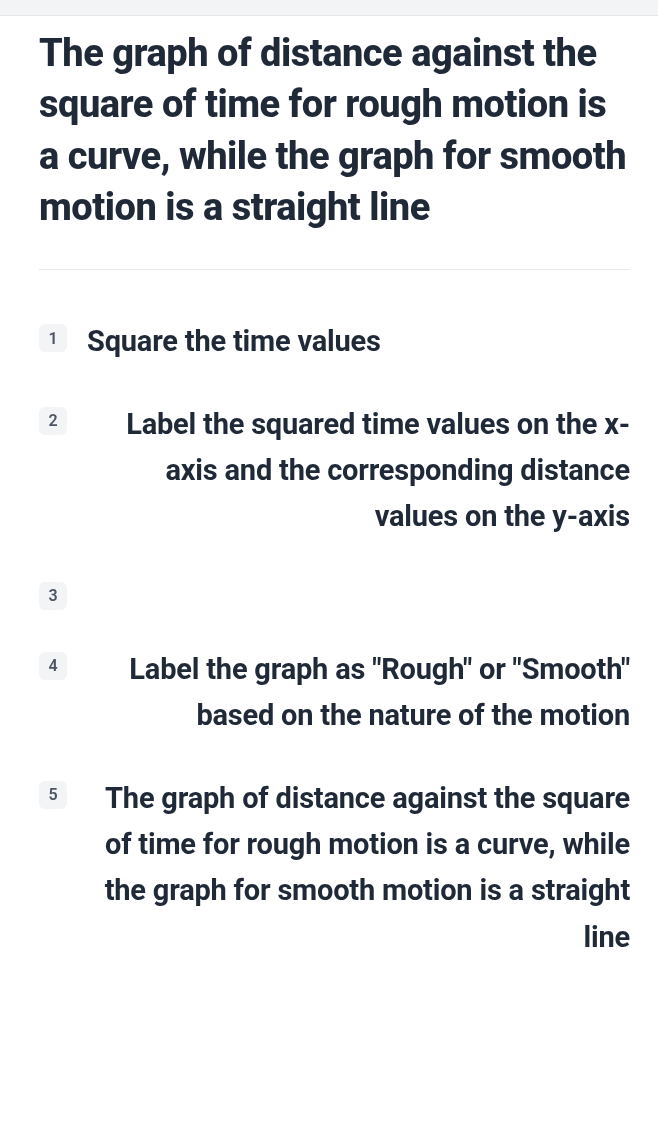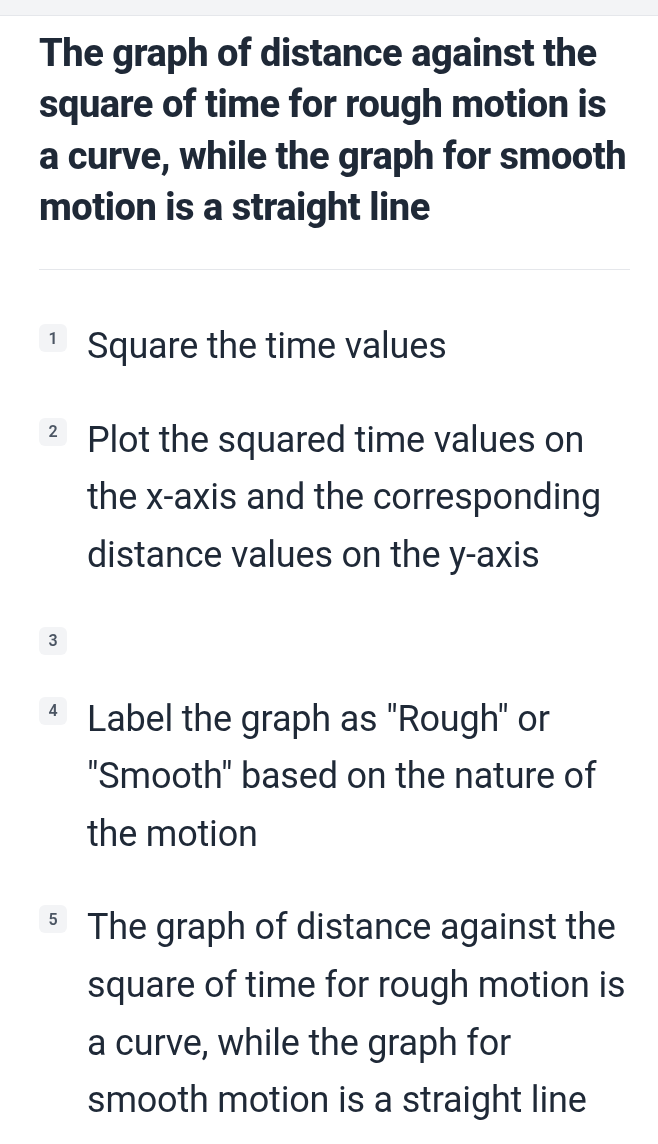--- a/index.html
+++ b/index.html
@@ -54,43 +54,44 @@
       font-weight: 600;
       border-radius: 6px;
       width: 28px;
       height: 28px;
       display: flex;
       align-items: center;
       justify-content: center;
       margin-top: 6px;
     }
     .step-text {
-      font-size: 36px;
-      font-weight: 400;
+      font-size: 29px;
+      font-weight: 700;
       color: #1f2937;
       line-height: 1.6;
       letter-spacing: -0.2px;
+      text-align: right;
     }
   </style>
 </head>
 <body>
 
 <div class="top-bar"></div>
 
 <div class="content">
   <h1 class="title">The graph of distance against the square of time for rough motion is a curve, while the graph for smooth motion is a straight line</h1>
   <hr class="divider">
   <ol class="steps">
     <li class="step">
       <span class="step-number">1</span>
       <span class="step-text">Square the time values</span>
     </li>
     <li class="step">
       <span class="step-number">2</span>
-      <span class="step-text">Plot the squared time values on the x-axis and the corresponding distance values on the y-axis</span>
+      <span class="step-text">Label the squared time values on the x-axis and the corresponding distance values on the y-axis</span>
     </li>
     <li class="step">
       <span class="step-number">3</span>
     </li>
     <li class="step">
       <span class="step-number">4</span>
       <span class="step-text">Label the graph as "Rough" or "Smooth" based on the nature of the motion</span>
     </li>
     <li class="step">
       <span class="step-number">5</span>

